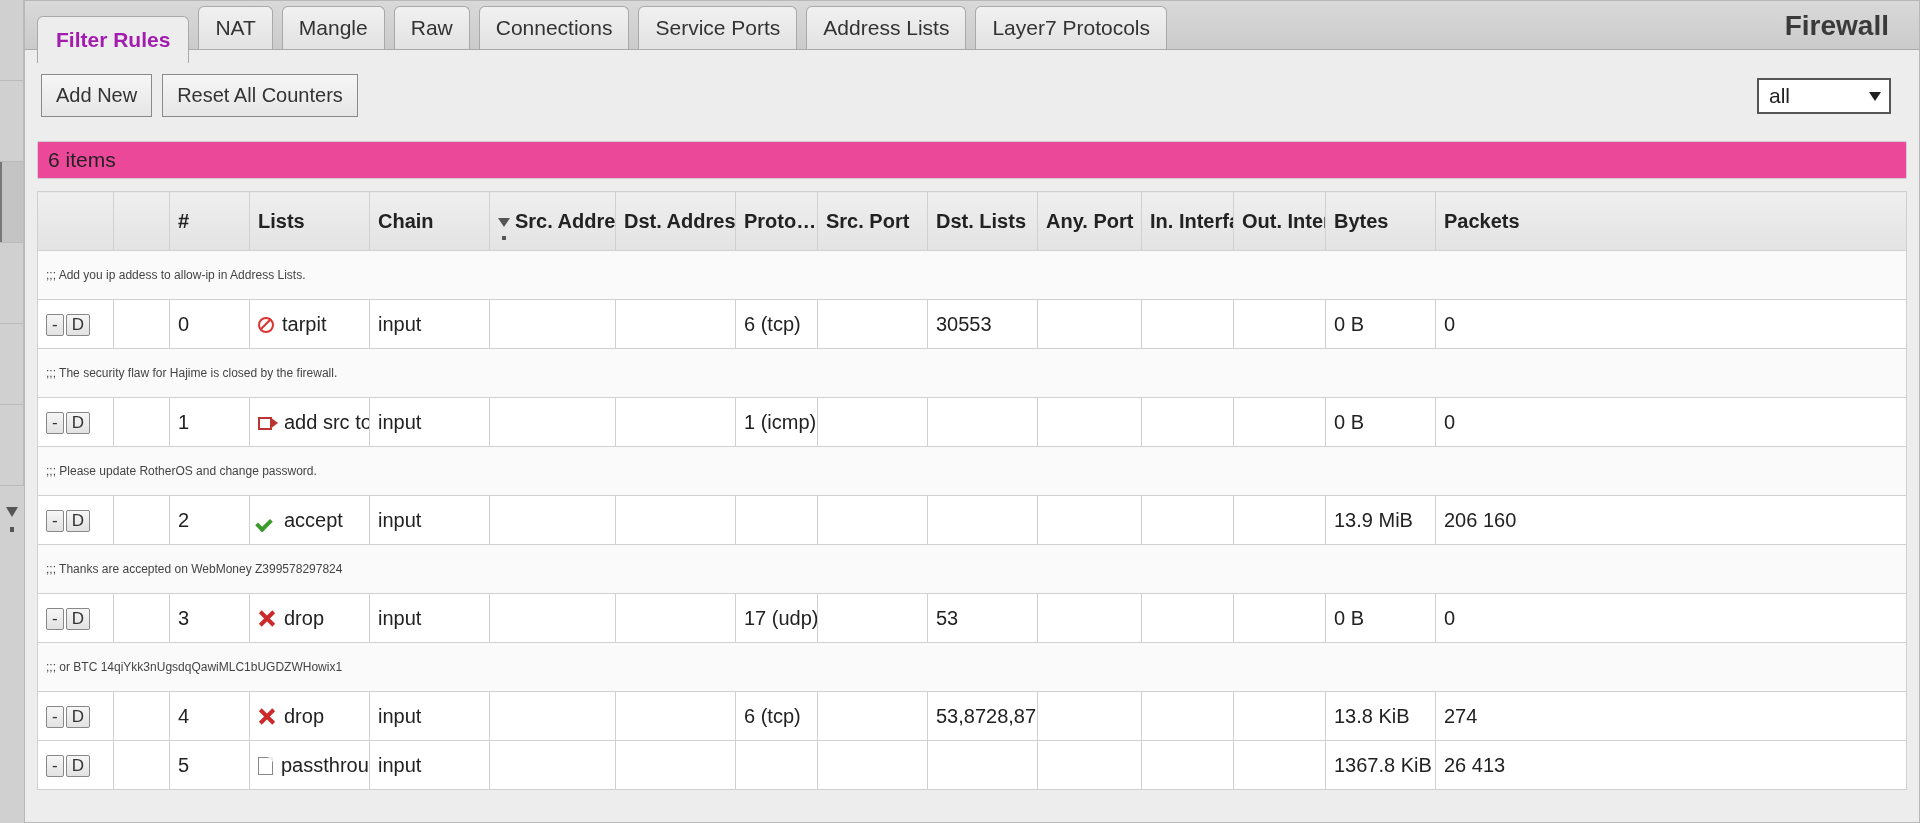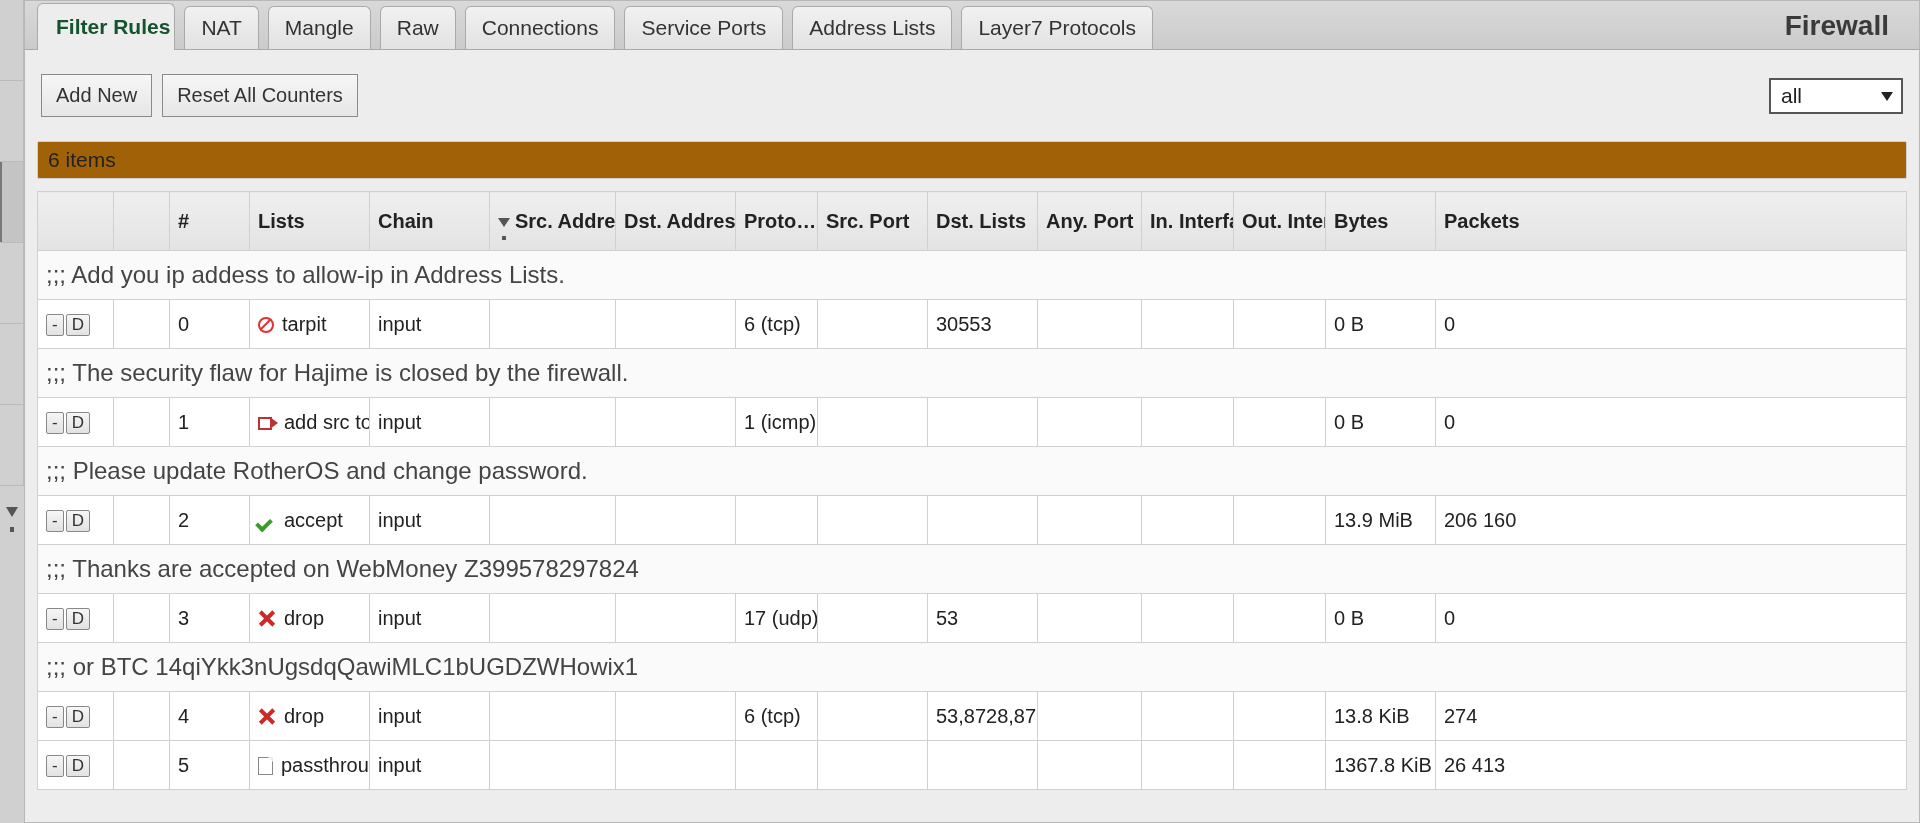--- a/index.html
+++ b/index.html
@@ -6,33 +6,33 @@
 .page{width:1920px;height:823px;position:relative;background:#c7c7c7;overflow:hidden;}
 .leftbar{position:absolute;left:0;top:0;width:24px;height:100%;background:#d0d0d0;}
 .leftbar .cell{height:80px;border-bottom:1px solid #bababa;border-right:1px solid #bababa;}
 .leftbar .cell.active{box-shadow:inset 2px 0 0 #777;background:#c4c4c4;}
 .leftbar .fcell{margin-top:8px;height:36px;display:flex;align-items:center;justify-content:center;}
 .funnel{width:0;height:0;border-left:6px solid transparent;border-right:6px solid transparent;border-top:10px solid #555;position:relative;}
 .funnel:after{content:"";position:absolute;left:-2px;top:10px;width:4px;height:5px;background:#555;}
 .content{position:absolute;left:24px;top:0;right:0;bottom:0;background:#ededed;border:1px solid #b8b8b8;}
 .tabbar{position:relative;height:48px;background:linear-gradient(#d9d9d9,#cbcbcb);border-bottom:1px solid #aaa;display:flex;align-items:flex-end;padding-left:12px;}
 .tab{background:linear-gradient(#f1f1f1,#e2e2e2);border:1px solid #a9a9a9;border-bottom:none;border-radius:6px 6px 0 0;padding:9px 16px 9px 16px;margin-right:9px;font-size:21px;color:#333;cursor:pointer;}
-.tab.active{background:#ededed;font-weight:600;color:#14532d;position:relative;top:1px;padding:11px 4px 11px 18px;}
+.tab.active{background:#ededed;font-weight:600;color:#a21caf;position:relative;top:14px;padding:11px 18px 11px 18px;}
 .title{position:absolute;right:30px;top:0;font-size:28px;font-weight:700;color:#3a3a3a;line-height:49px;margin-left:37px;}
 .toolbar{display:flex;align-items:center;padding:24px 16px 24px 16px;}
 .btn{background:linear-gradient(#f6f6f6,#e6e6e6);border:1px solid #8a8a8a;border-radius:0;padding:9px 14px;font-size:20px;color:#333;cursor:pointer;margin-right:10px;}
-.filtersel{margin-left:auto;margin-right:0;background:#fff;border:2px solid #555;padding:4px 30px 4px 10px;font-size:21px;position:relative;min-width:90px;cursor:pointer;}
+.filtersel{margin-left:auto;margin-right:12px;background:#fff;border:2px solid #555;padding:4px 30px 4px 10px;font-size:21px;position:relative;min-width:90px;cursor:pointer;}
 .filtersel:after{content:"";position:absolute;right:8px;top:12px;width:0;height:0;border-left:6px solid transparent;border-right:6px solid transparent;border-top:9px solid #222;}
-.countbar{margin:0 12px;background:#a16207;border:1px solid #cfcfcf;border-radius:2px;padding:6px 10px;font-size:21px;}
+.countbar{margin:0 12px;background:#ec4899;border:1px solid #cfcfcf;border-radius:2px;padding:6px 10px;font-size:21px;}
 .tablewrap{margin:12px 12px 0 12px;}
 table{border-collapse:collapse;width:100%;table-layout:fixed;}
 th,td{border:1px solid #d0d0d0;padding:7px 8px;text-align:left;font-size:20px;overflow:hidden;white-space:nowrap;text-overflow:clip;vertical-align:middle;}
 th{background:linear-gradient(#efefef,#e3e3e3);font-weight:600;color:#222;height:44px;}
 td{background:#fff;height:34px;}
-tr.comment td{background:#fafafa;font-size:24px;color:#444;margin-top:26px;}
+tr.comment td{background:#fafafa;font-size:12px;color:#444;margin-top:26px;}
 .minibtn{display:inline-block;background:linear-gradient(#f6f6f6,#e2e2e2);border:1px solid #888;border-radius:2px;padding:0 5px;font-size:17px;line-height:20px;margin-right:2px;cursor:pointer;color:#333;}
 .ic{display:inline-block;width:18px;height:18px;vertical-align:middle;margin-right:8px;}
 .ic-forbid{border:2px solid #d33;border-radius:50%;position:relative;width:12px;height:12px;}
 .ic-forbid:after{content:"";position:absolute;left:-1px;top:4px;width:14px;height:2px;background:#d33;transform:rotate(-45deg);}
 .ic-redir{position:relative;}
 .ic-redir:before{content:"";position:absolute;left:0;top:3px;width:12px;height:9px;border:2px solid #b33;border-right:none;}
 .ic-redir:after{content:"";position:absolute;left:12px;top:3px;width:0;height:0;border-top:6px solid transparent;border-bottom:6px solid transparent;border-left:8px solid #b33;}
 .ic-check{position:relative;}
 .ic-check:after{content:"";position:absolute;left:1px;top:4px;width:6px;height:11px;border-right:4px solid #3a9a2a;border-bottom:4px solid #3a9a2a;transform:rotate(45deg);}
 .ic-x{position:relative;}

